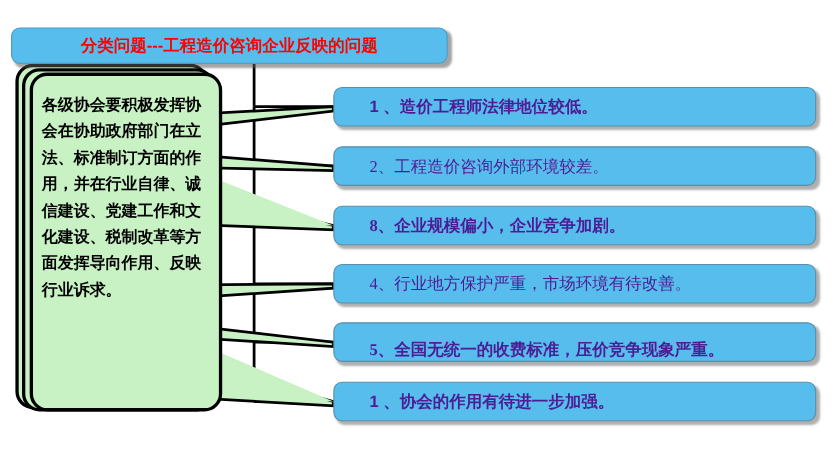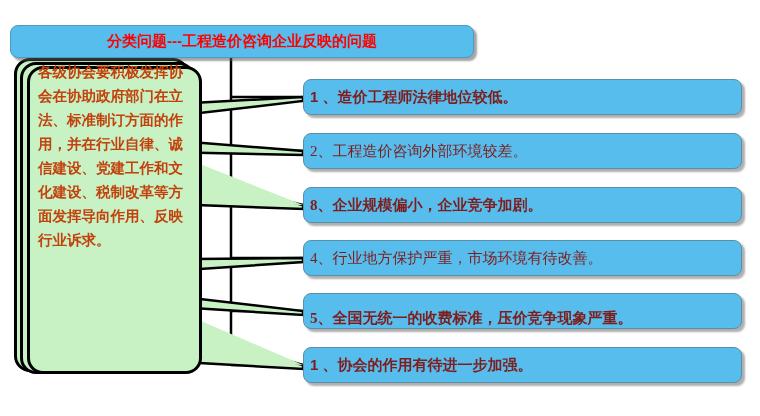--- a/index.html
+++ b/index.html
@@ -20,21 +20,21 @@
     left: 0; top: 0;
     width: 760px;
     height: 416px;
   }
 
   
   .title-box {
     position: absolute;
     left: 10px;
     top: 25px;
-    width: 464px;
+    width: 397px;
     height: 33px;
     background: #56bdec;
     border: 1px solid #4a9cc4;
     border-radius: 8px;
     box-shadow: 3px 3px 2px rgba(90,90,90,0.55);
     display: flex;
     align-items: center;
     justify-content: center;
     box-sizing: border-box;
     z-index: 40;
@@ -60,23 +60,23 @@
     border-radius: 16px;
     box-sizing: border-box;
   }
   .green-l1 { left: 14px;  top: 58px; width: 175px; height: 314px; }
   .green-l2 { left: 20px;  top: 62px; width: 175px; height: 312px; }
   .green-l3 { left: 27px;  top: 66px; width: 175px; height: 308px; }
 
   .green-text {
     position: absolute;
     left: 38px;
-    top: 60px;
+    top: 84px;
     width: 152px;
-    color: #c2410c;
+    color: #000000;
     font-size: 14.5px;
     font-weight: bold;
     line-height: 24px;
     font-family: "Liberation Sans", sans-serif;
     z-index: 12;
     letter-spacing: 0px;
   }
 
   
   .row-box {
@@ -87,25 +87,26 @@
     background: #56bdec;
     border: 1px solid #5a8fa8;
     border-radius: 8px;
     box-shadow: 3px 3px 2px rgba(110,110,110,0.55);
     box-sizing: border-box;
     display: flex;
     align-items: center;
     z-index: 30;
   }
   .row-text {
-    color: #7f1d1d;
+    color: #4c1d95;
     font-size: 15px;
     padding-left: 6px;
     white-space: nowrap;
     font-family: "Liberation Sans", sans-serif;
+    margin-left: 26px;
   }
   .row-text.bold { font-weight: bold; }
   .row-text.thin { font-weight: normal; font-family: "Liberation Serif", serif; }
   .row-text.serifbold { font-weight: bold; font-family: "Liberation Serif", serif; }
 
   .r1 { top: 79px;  }
   .r2 { top: 133px; }
   .r3 { top: 187px; }
   .r4 { top: 240px; }
   .r5 { top: 293px; align-items: flex-end; }

